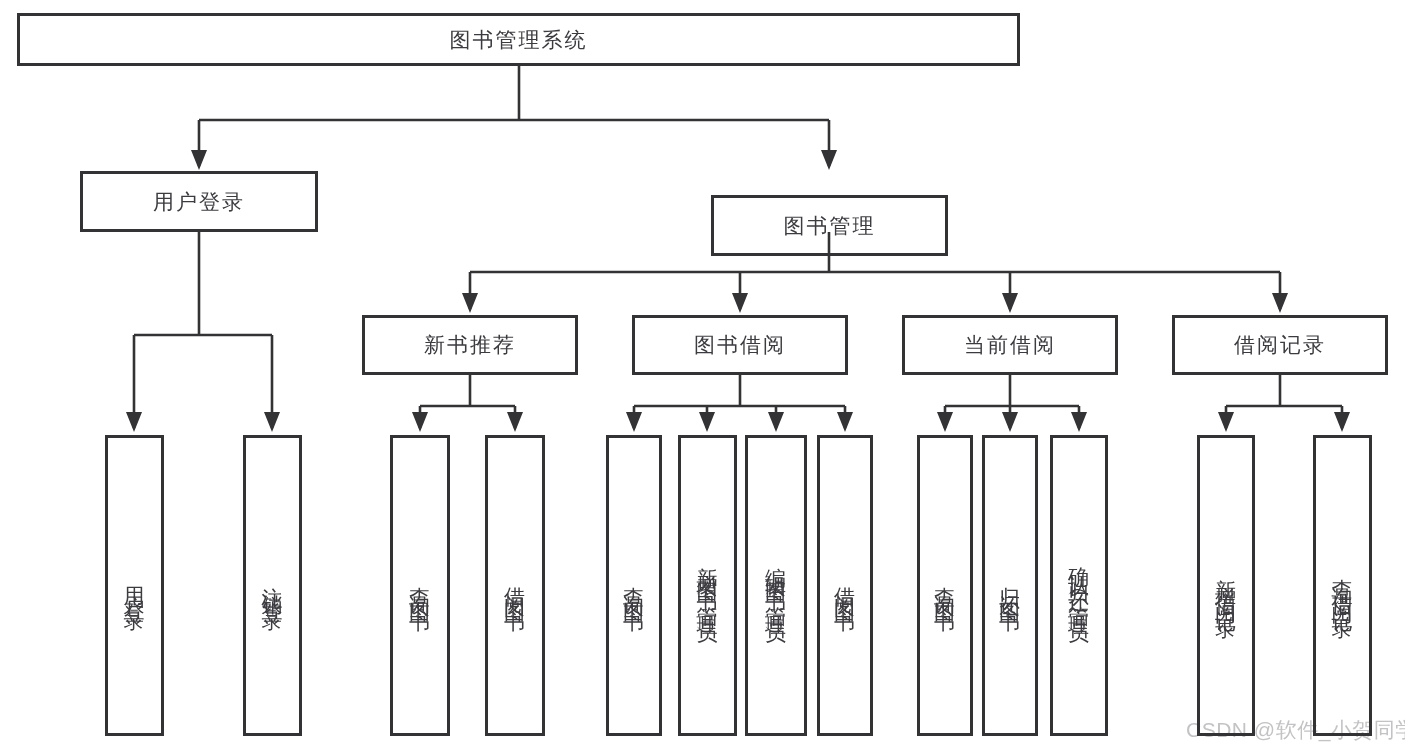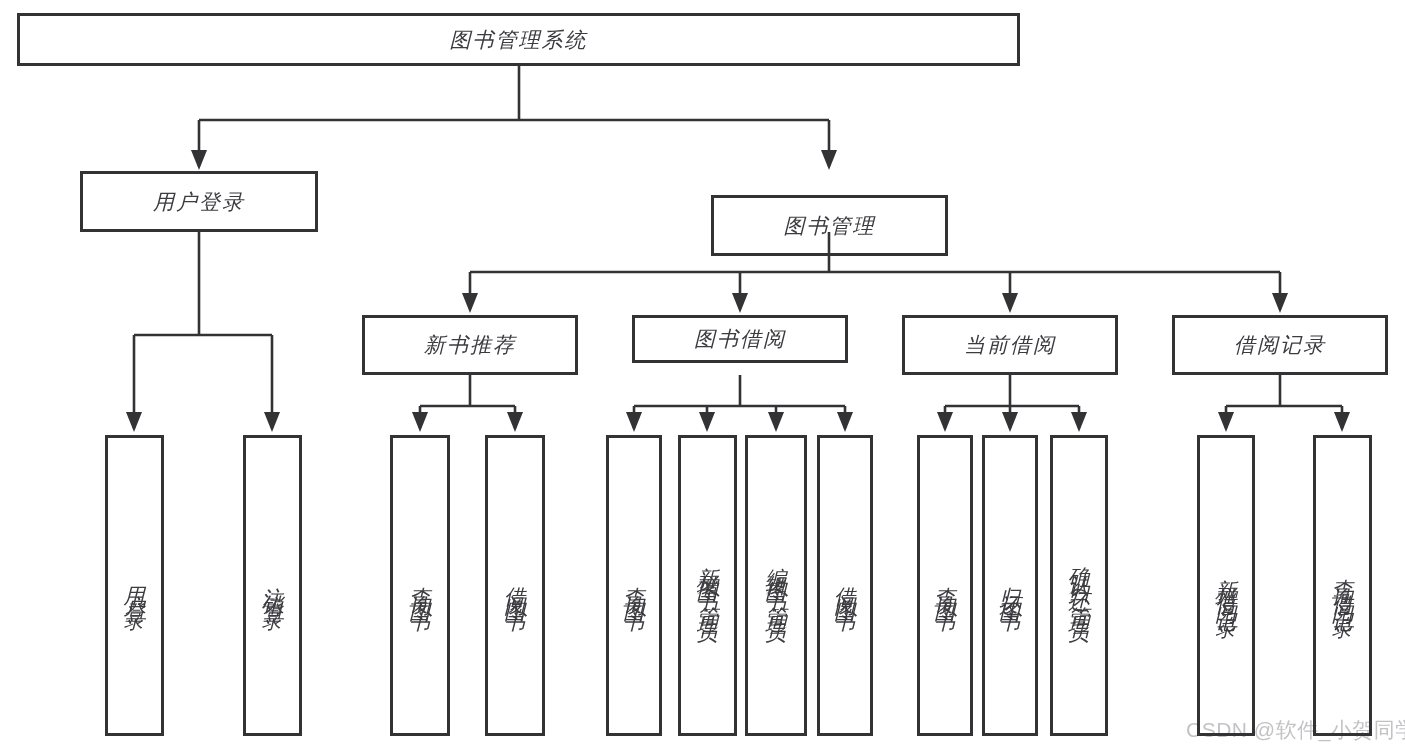--- a/index.html
+++ b/index.html
@@ -39,35 +39,34 @@
     background: transparent;
     display: flex;
     align-items: center;
     justify-content: center;
   }
   .box .label {
     color: #3b3b40;
     font-size: 21px;
     letter-spacing: 2px;
     white-space: nowrap;
-    font-style: italic;
   }
   .box.leaf .label {
     writing-mode: vertical-rl;
     text-orientation: mixed;
     letter-spacing: 8px;
     font-size: 21px;
     line-height: 1;
   }
   
   .n-root   { left: 17px;  top: 13px;  width: 1003px; height: 53px; }
   .n-login  { left: 80px;  top: 171px; width: 238px;  height: 61px; }
   .n-manage { left: 711px; top: 171px; width: 237px;  height: 61px; margin-top: 24px; }
   .n-sec0 { left: 362px;  top: 315px; width: 216px; height: 60px; }
-  .n-sec1 { left: 632px;  top: 315px; width: 216px; height: 48px; }
+  .n-sec1 { left: 632px;  top: 315px; width: 216px; height: 60px; }
   .n-sec2 { left: 902px;  top: 315px; width: 216px; height: 60px; }
   .n-sec3 { left: 1172px; top: 315px; width: 216px; height: 60px; }
   .leaf { top: 435px; height: 301px; }
   .l-a0 { left: 105px;  width: 59px; }
   .l-a1 { left: 243px;  width: 59px; }
   .l-b0 { left: 390px;  width: 60px; }
   .l-b1 { left: 485px;  width: 60px; }
   .l-c0 { left: 606px;  width: 56px; }
   .l-c1 { left: 678px;  width: 59px; }
   .l-c2 { left: 745px;  width: 62px; }

